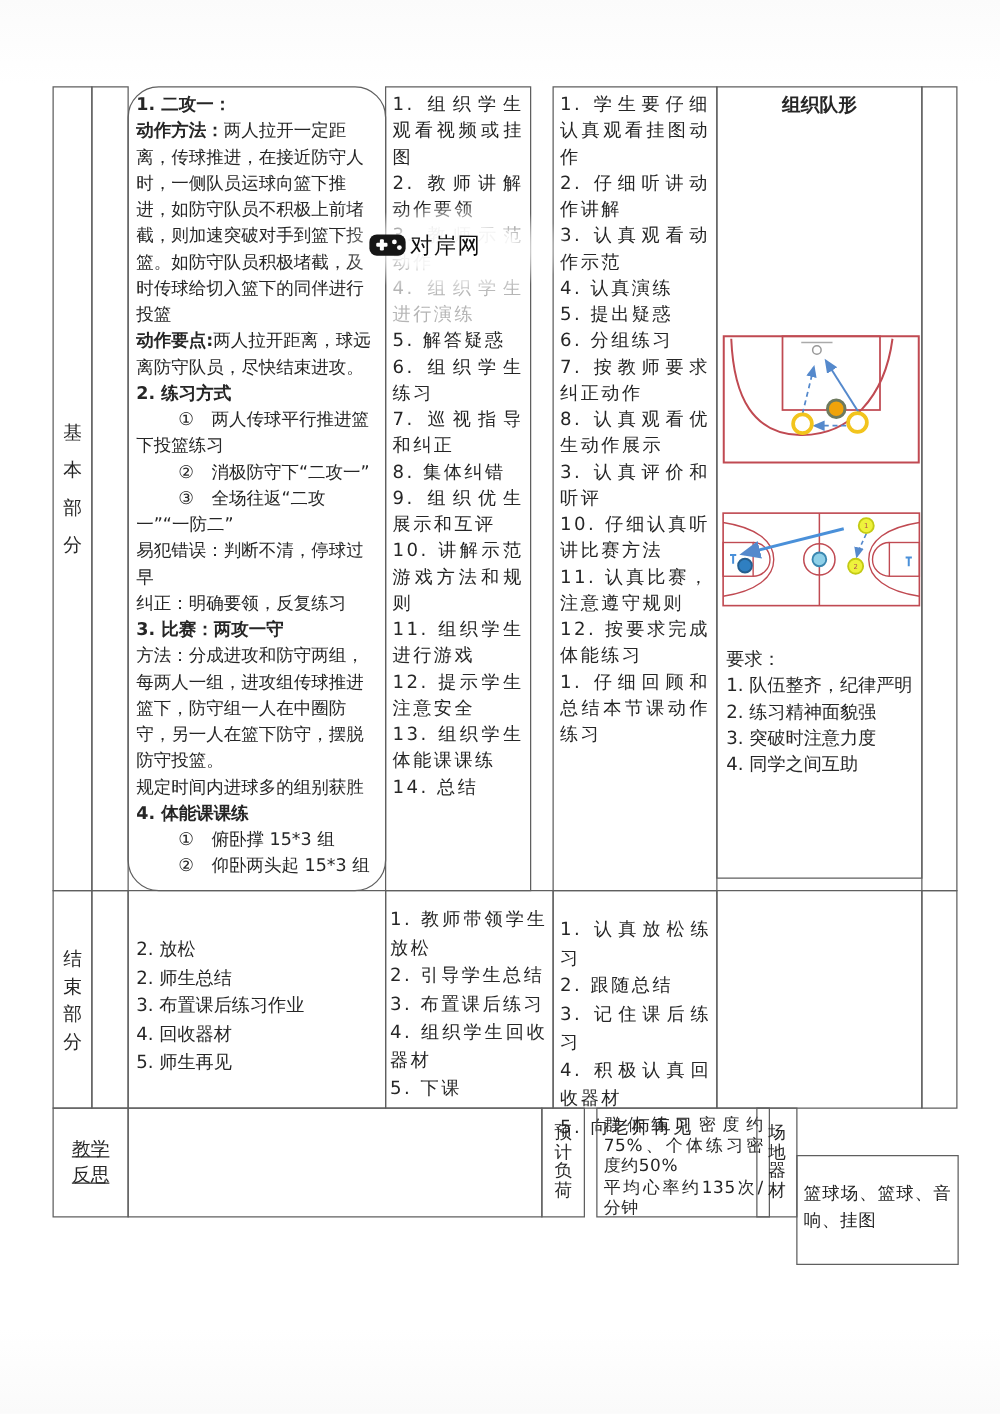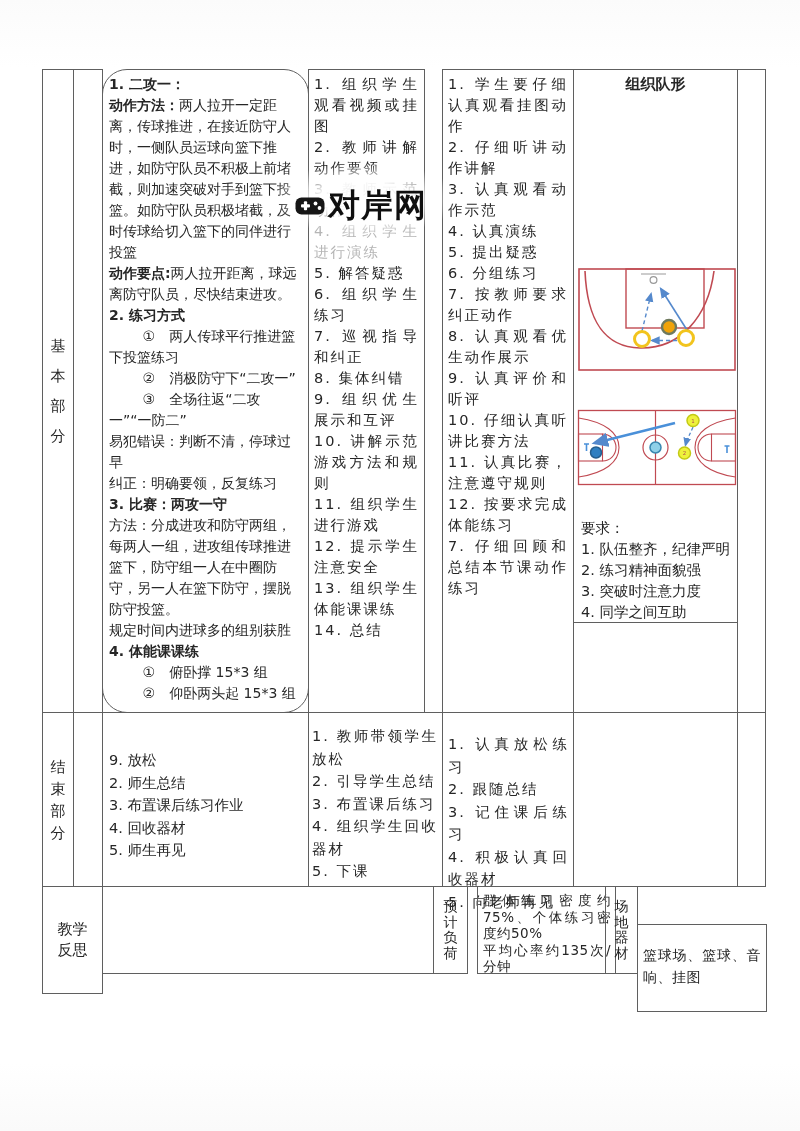--- a/index.html
+++ b/index.html
@@ -17,32 +17,32 @@
     border:1px solid #5f5f5f;
     box-sizing:border-box;
     background:transparent;
   }
   
   .c-stage1{left:42px;top:69px;width:32px;height:644px;}
   .c-sp1  {left:73px;top:69px;width:30px;height:644px;}
   .c-cont {left:102px;top:69px;width:207px;height:644px;}
   .c-teach{left:308px;top:69px;width:117px;height:644px;}
   .c-stud {left:442px;top:69px;width:132px;height:644px;}
-  .c-org  {left:573px;top:69px;width:165px;height:554px;}
+  .c-org  {left:573px;top:69px;width:165px;height:634px;}
   .c-sp2  {left:737px;top:69px;width:29px;height:644px;}
   
   .c-stage2{left:42px;top:712px;width:32px;height:175px;}
   .c-sp3  {left:73px;top:712px;width:30px;height:175px;}
   .c-cont2{left:102px;top:712px;width:207px;height:175px;}
   .c-teach2{left:308px;top:712px;width:135px;height:175px;}
   .c-stud2{left:442px;top:712px;width:132px;height:175px;}
   .c-org2 {left:573px;top:712px;width:165px;height:175px;}
   .c-sp4  {left:737px;top:712px;width:29px;height:175px;}
   
-  .c-refl {left:42px;top:886px;width:61px;height:108px;}
+  .c-refl {left:42px;top:886px;width:61px;height:88px;text-decoration:underline;}
   .c-blank{left:102px;top:886px;width:332px;height:88px;}
   .c-loadl{left:433px;top:886px;width:35px;height:88px;}
   .c-loadv{left:477px;top:886px;width:139px;height:88px;}
   .c-equl {left:605px;top:886px;width:33px;height:88px;}
   .c-equv {left:637px;top:924px;width:130px;height:88px;}
 
   .vlabel{
     display:flex;flex-direction:column;justify-content:center;align-items:center;
     font-size:15px;line-height:22px;height:100%;
   }
@@ -71,21 +71,21 @@
 
   
   .wm-glow{
     position:absolute;left:272px;top:163px;width:185px;height:72px;
     background:radial-gradient(ellipse at center,rgba(255,255,255,0.95) 35%,rgba(255,255,255,0) 72%);
     pointer-events:none;
   }
   .watermark{
     position:absolute;left:295px;top:184px;display:flex;align-items:center;
   }
-  .wm-text{font-size:32px;font-weight:bold;color:#0f0f0f;letter-spacing:1px;margin-left:3px;}
+  .wm-text{font-size:18px;font-weight:normal;color:#0f0f0f;letter-spacing:1px;margin-left:3px;}
 </style>
 </head>
 <body>
 
 <div class="page">
 
   <div class="cell c-stage1">
     <div class="vlabel gap">
       <span>基</span>
       <span>本</span>
@@ -132,25 +132,25 @@
 
   <div class="cell c-stud stepsbox">
     <div class="step">1. 学生要仔细认真观看挂图动作</div>
     <div class="step">2. 仔细听讲动作讲解</div>
     <div class="step">3. 认真观看动作示范</div>
     <div class="step">4. 认真演练</div>
     <div class="step">5. 提出疑惑</div>
     <div class="step">6. 分组练习</div>
     <div class="step">7. 按教师要求纠正动作</div>
     <div class="step">8. 认真观看优生动作展示</div>
-    <div class="step">9. 认真评价和听评</div>
+    <div class="step">3. 认真评价和听评</div>
     <div class="step">10. 仔细认真听讲比赛方法</div>
     <div class="step">11. 认真比赛，注意遵守规则</div>
     <div class="step">12. 按要求完成体能练习</div>
-    <div class="step">7. 仔细回顾和总结本节课动作练习</div>
+    <div class="step">1. 仔细回顾和总结本节课动作练习</div>
   </div>
 
   <div class="cell c-org" style="position:absolute;">
     <div class="orgtitle">组织队形</div>
 
     <svg class="diagram1" width="160" height="105" viewBox="0 0 160 105">
       <defs>
         <marker id="ah1" markerWidth="8" markerHeight="8" refX="5.5" refY="3" orient="auto">
           <path d="M0,0 L7,3 L0,6 Z" fill="#5589cc"></path>
         </marker>
@@ -209,21 +209,21 @@
     <div class="vlabel">
       <span>结</span>
       <span>束</span>
       <span>部</span>
       <span>分</span>
     </div>
   </div>
   <div class="cell c-sp3"></div>
 
   <div class="cell c-cont2 closelist">
-    <div>9.  放松</div>
+    <div>2.  放松</div>
     <div>2.  师生总结</div>
     <div>3.  布置课后练习作业</div>
     <div>4.  回收器材</div>
     <div>5.  师生再见</div>
   </div>
 
   <div class="cell c-teach2 closelist2">
     <div>1. 教师带领学生放松</div>
     <div>2. 引导学生总结</div>
     <div>3. 布置课后练习</div>

